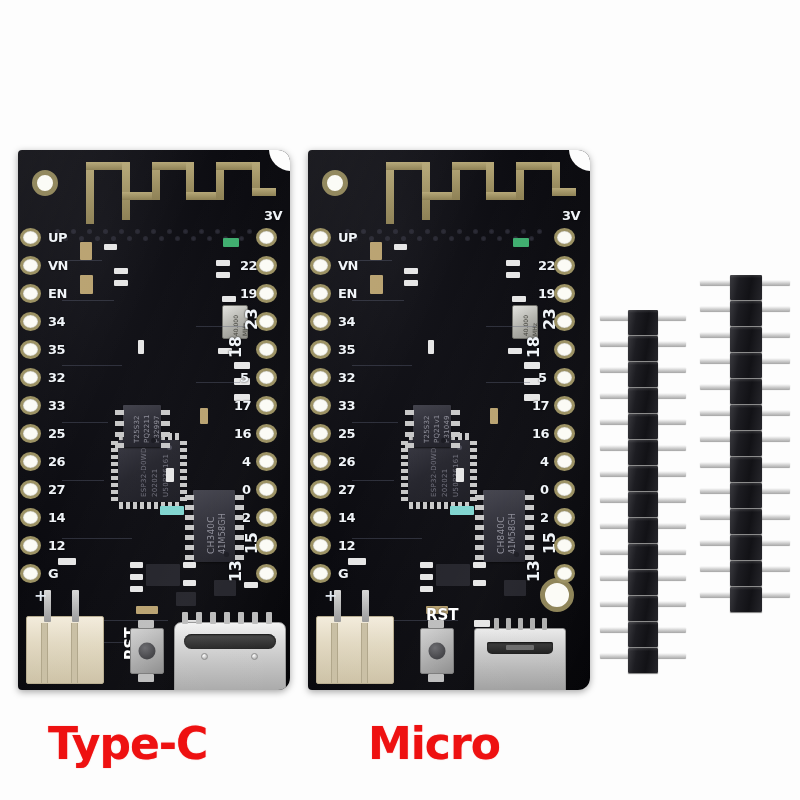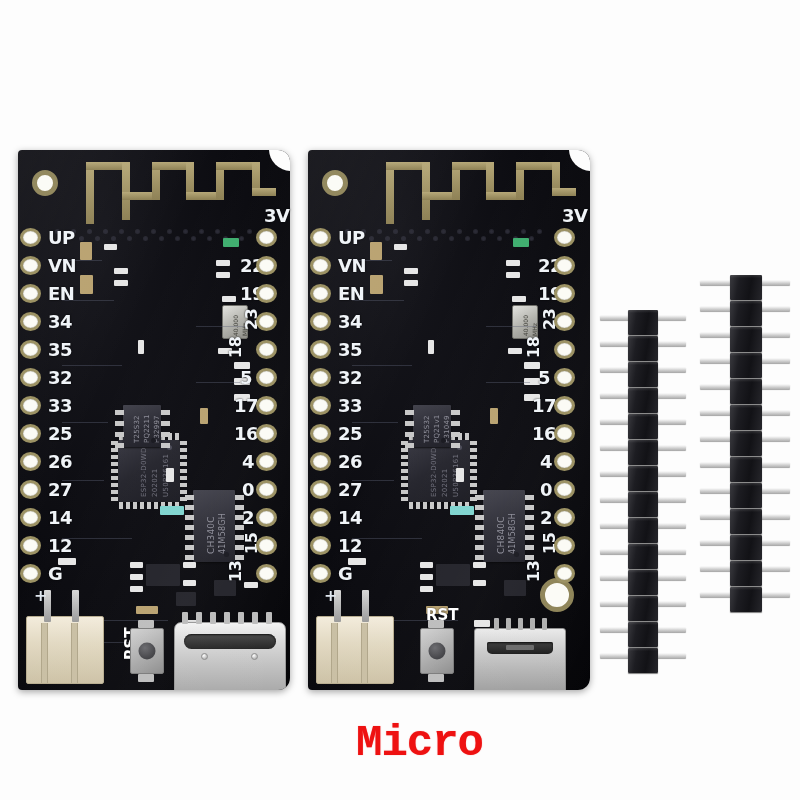--- a/index.html
+++ b/index.html
@@ -61,21 +61,21 @@
     border-radius: 50%;
     background: #fbfbf5;
     border: 3px solid #9c9264;
     box-shadow: 0 0 1px rgba(0,0,0,0.6) inset;
   }
 
   .padlabel {
     position: absolute;
     color: #f0f4f8;
     font-family: "DejaVu Sans", sans-serif;
-    font-size: 18px;
+    font-size: 13px;
     font-weight: 700;
     letter-spacing: -0.5px;
     line-height: 19px;
     text-shadow: 0 0 2px rgba(0,0,0,0.9);
     white-space: nowrap;
   }
   .padlabel.rot {
     transform: rotate(-90deg);
     transform-origin: left top;
     font-size: 16px;
@@ -957,15 +957,16 @@
     <div class="hdr-block" style="left:30px; top:130px; width:32px; height:25px;"></div>
     <div class="hdr-block" style="left:30px; top:156px; width:32px; height:25px;"></div>
     <div class="hdr-block" style="left:30px; top:182px; width:32px; height:25px;"></div>
     <div class="hdr-block" style="left:30px; top:208px; width:32px; height:25px;"></div>
     <div class="hdr-block" style="left:30px; top:234px; width:32px; height:25px;"></div>
     <div class="hdr-block" style="left:30px; top:260px; width:32px; height:25px;"></div>
     <div class="hdr-block" style="left:30px; top:286px; width:32px; height:25px;"></div>
     <div class="hdr-block" style="left:30px; top:312px; width:32px; height:25px;"></div>
   </div>
 
-  <div class="caption" style="left:356px; top:718px;font-family:Liberation Mono, monospace;">Micro</div>
+  <div class="caption" style="left:48px; top:718px;">Type-C</div>
+  <div class="caption" style="left:368px; top:718px;">Micro</div>
 
 </div>
 
 </body></html>

